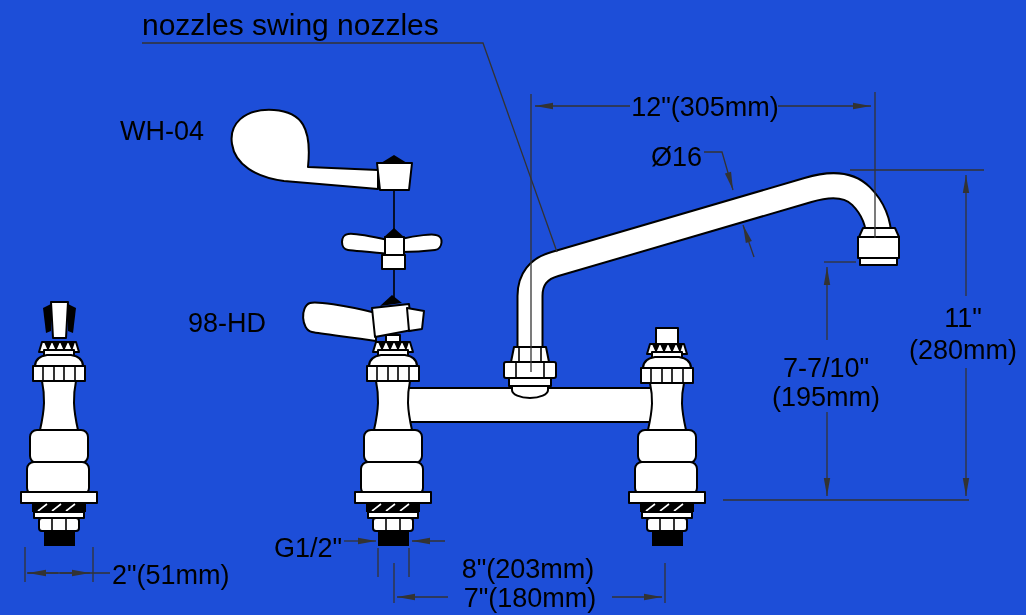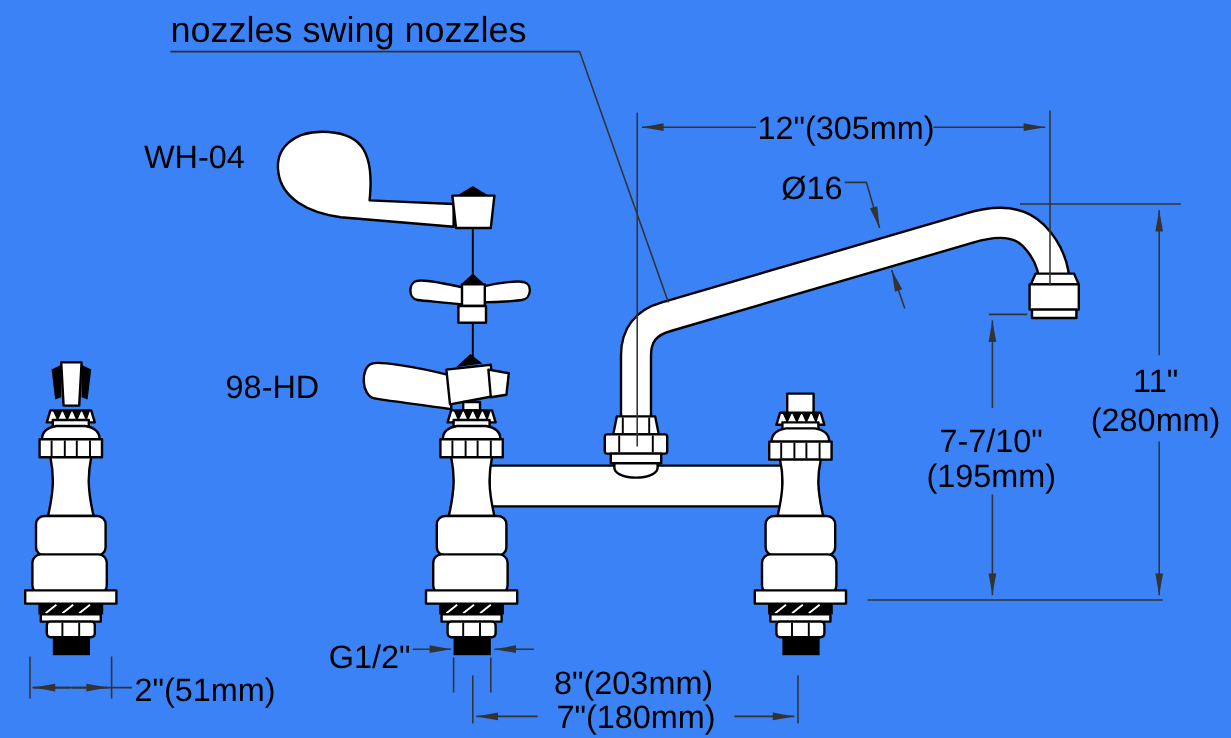--- a/index.html
+++ b/index.html
@@ -1,16 +1,16 @@
 <!DOCTYPE html>
 <html><head>
 <meta charset="utf-8">
 <style>
   html,body{margin:0;padding:0;background:#fff;}
-  .canvas{position:relative;width:1026px;height:615px;background:#3b82f6;overflow:hidden;}
+  .canvas{position:relative;width:1026px;height:615px;background:#1d4ed8;overflow:hidden;}
   svg{display:block;}
   .outline{fill:#ffffff;stroke:#000000;stroke-width:2;stroke-linejoin:round;}
   .thin{fill:none;stroke:#000000;stroke-width:1.6;}
   .dark{fill:#000000;stroke:none;}
   .dim{fill:none;stroke:#333333;stroke-width:1.3;}
   .hatchw{stroke:#ffffff;stroke-width:1.6;fill:none;}
   .txt{font-family:"Liberation Sans",sans-serif;font-size:27px;fill:#000000;}
   .txt-title{font-family:"Liberation Sans",sans-serif;font-size:30px;fill:#000000;}
   .mid{text-anchor:middle;}
 </style>

